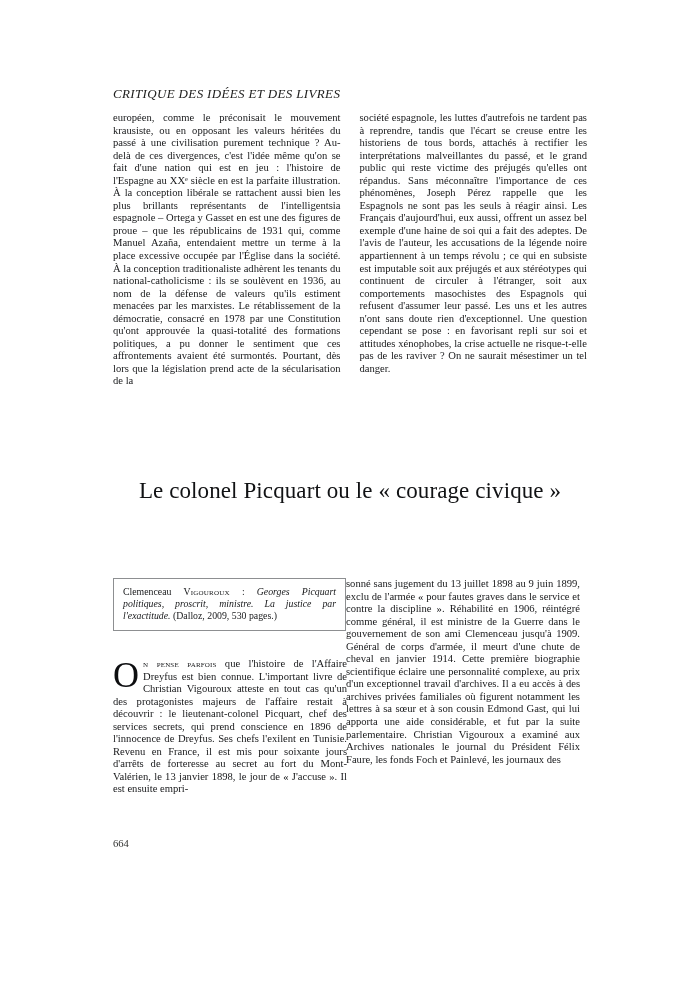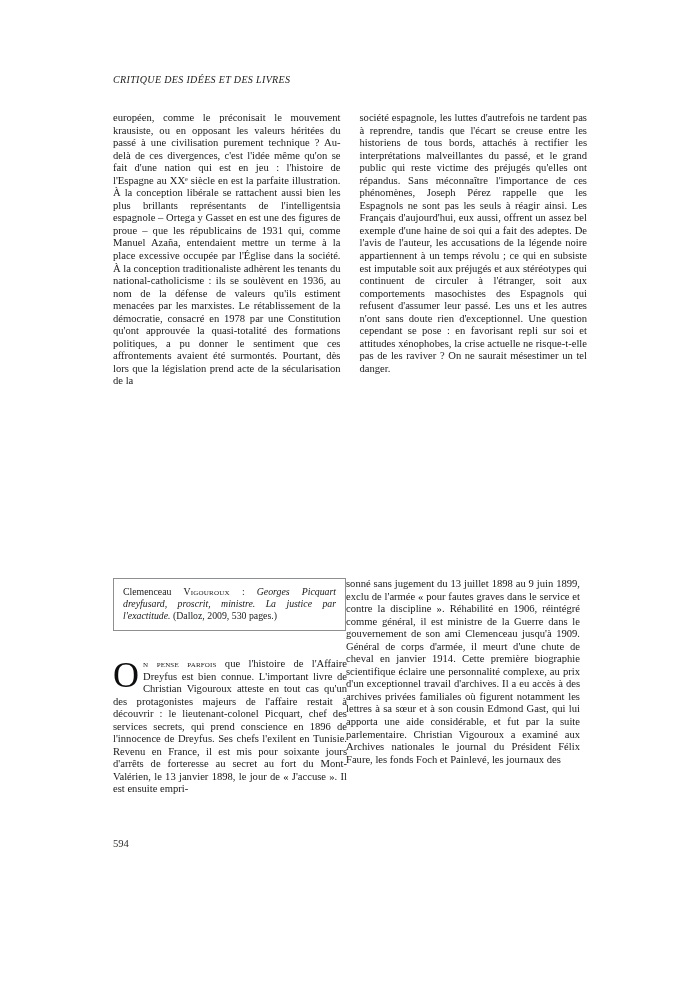--- a/index.html
+++ b/index.html
@@ -20,24 +20,24 @@
     position: absolute;
     left: 0; top: 0;
     width: 700px;
     height: 990px;
   }
 
   
   .running-head {
     position: absolute;
     left: 113px;
-    top: 74px;
+    top: 86px;
     font-style: italic;
     font-variant: small-caps;
-    font-size: 10px;
+    font-size: 13px;
     letter-spacing: 0.35px;
     color: #20201f;
     white-space: nowrap;
   }
 
   
   .cols-top {
     position: absolute;
     left: 113px;
     top: 112px;
@@ -163,29 +163,30 @@
 
   <div class="cols-top">
     <div class="col">
       <p>européen, comme le préconisait le mouvement krausiste, ou en opposant les valeurs héritées du passé à une civilisation purement technique ? Au-delà de ces divergences, c'est l'idée même qu'on se fait d'une nation qui est en jeu : l'histoire de l'Espagne au XXᵉ siècle en est la parfaite illustration. À la conception libérale se rattachent aussi bien les plus brillants représentants de l'intelligentsia espagnole – Ortega y Gasset en est une des figures de proue – que les républicains de 1931 qui, comme Manuel Azaña, entendaient mettre un terme à la place excessive occupée par l'Église dans la société. À la conception traditionaliste adhèrent les tenants du national-catholicisme : ils se soulèvent en 1936, au nom de la défense de valeurs qu'ils estiment menacées par les marxistes. Le rétablissement de la démocratie, consacré en 1978 par une Constitution qu'ont approuvée la quasi-totalité des formations politiques, a pu donner le sentiment que ces affrontements avaient été surmontés. Pourtant, dès lors que la législation prend acte de la sécularisation de la</p>
     </div>
     <div class="col">
       <p>société espagnole, les luttes d'autrefois ne tardent pas à reprendre, tandis que l'écart se creuse entre les historiens de tous bords, attachés à rectifier les interprétations malveillantes du passé, et le grand public qui reste victime des préjugés qu'elles ont répandus. Sans méconnaître l'importance de ces phénomènes, Joseph Pérez rappelle que les Espagnols ne sont pas les seuls à réagir ainsi. Les Français d'aujourd'hui, eux aussi, offrent un assez bel exemple d'une haine de soi qui a fait des adeptes. De l'avis de l'auteur, les accusations de la légende noire appartiennent à un temps révolu ; ce qui en subsiste est imputable soit aux préjugés et aux stéréotypes qui continuent de circuler à l'étranger, soit aux comportements masochistes des Espagnols qui refusent d'assumer leur passé. Les uns et les autres n'ont sans doute rien d'exceptionnel. Une question cependant se pose : en favorisant repli sur soi et attitudes xénophobes, la crise actuelle ne risque-t-elle pas de les raviver ? On ne saurait mésestimer un tel danger.</p>
     </div>
   </div>
 
+  <h1 class="article-title">Le colonel Picquart ou le « courage civique »</h1>
 
 
   <div class="ref-box">
-    <p><span>Clemenceau </span><span class="sc">Vigouroux</span><span> : </span><span class="it">Georges Picquart dreyfusard, proscrit, ministre. La justice par l'exactitude.</span><span> (Dalloz, 2009, 530 pages.)</span></p>
+    <p><span>Clemenceau </span><span class="sc">Vigouroux</span><span> : </span><span class="it">Georges Picquart politiques, proscrit, ministre. La justice par l'exactitude.</span><span> (Dalloz, 2009, 530 pages.)</span></p>
   </div>
 
   <div class="body-left">
     <p><span class="dropcap">O</span><span class="lead-sc">n pense parfois</span><span> que l'histoire de l'Affaire Dreyfus est bien connue. L'important livre de Christian Vigouroux atteste en tout cas qu'un des protagonistes majeurs de l'affaire restait à découvrir : le lieutenant-colonel Picquart, chef des services secrets, qui prend conscience en 1896 de l'innocence de Dreyfus. Ses chefs l'exilent en Tunisie. Revenu en France, il est mis pour soixante jours d'arrêts de forteresse au secret au fort du Mont-Valérien, le 13 janvier 1898, le jour de « J'accuse ». Il est ensuite empri-</span></p>
   </div>
 
   <div class="body-right">
     <p>sonné sans jugement du 13 juillet 1898 au 9 juin 1899, exclu de l'armée « pour fautes graves dans le service et contre la discipline ». Réhabilité en 1906, réintégré comme général, il est ministre de la Guerre dans le gouvernement de son ami Clemenceau jusqu'à 1909. Général de corps d'armée, il meurt d'une chute de cheval en janvier 1914. Cette première biographie scientifique éclaire une personnalité complexe, au prix d'un exceptionnel travail d'archives. Il a eu accès à des archives privées familiales où figurent notamment les lettres à sa sœur et à son cousin Edmond Gast, qui lui apporta une aide considérable, et fut par la suite parlementaire. Christian Vigouroux a examiné aux Archives nationales le journal du Président Félix Faure, les fonds Foch et Painlevé, les journaux des</p>
   </div>
 
-  <div class="folio">594</div>
+  <div class="folio">664</div>
 
 </div>
 
 </body></html>

